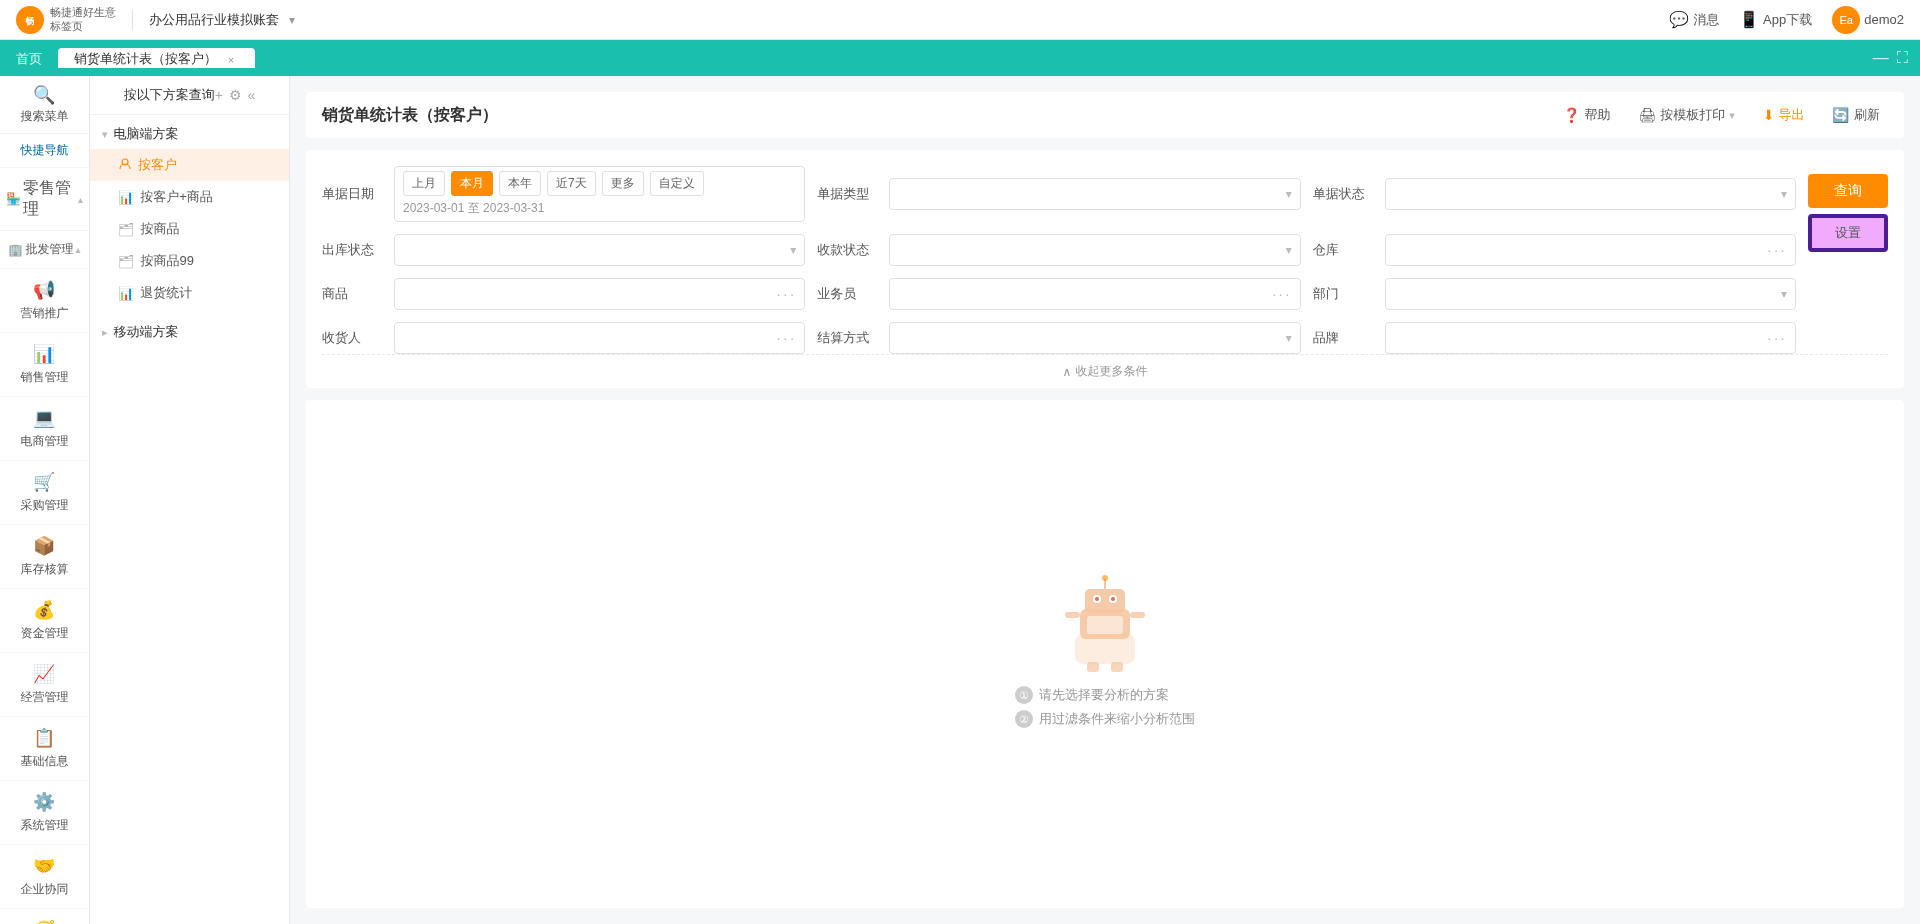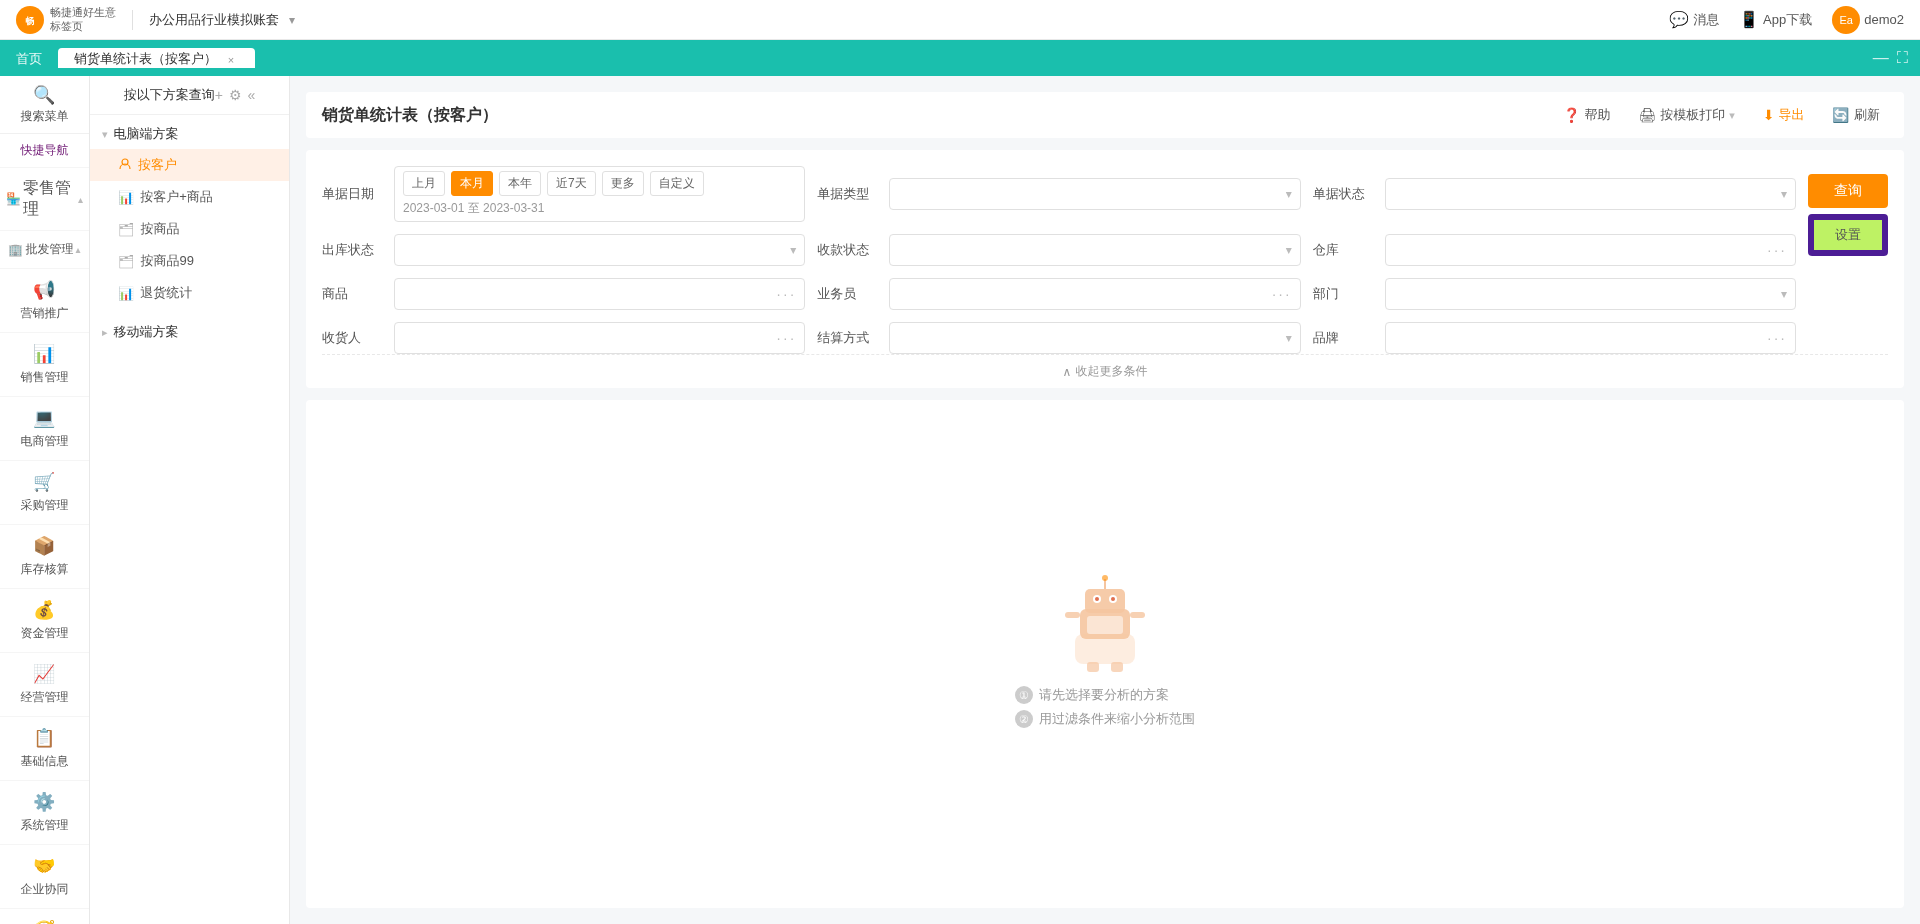--- a/index.html
+++ b/index.html
@@ -313,23 +313,23 @@
       color: #fff;
       border: none;
       padding: 8px 16px;
       border-radius: 4px;
       cursor: pointer;
       font-size: 14px;
       font-weight: 500;
       text-align: center;
     }
     .btn-setting {
-      background: #bef264;
+      background: #f0abfc;
       color: #555;
-      border: 6px solid #4c1d95;
+      border: 4px solid #4c1d95;
       padding: 6px 12px;
       border-radius: 4px;
       cursor: pointer;
       font-size: 13px;
       text-align: center;
     }
 
     .filter-with-btn {
       display: flex;
       gap: 12px;
@@ -433,21 +433,21 @@
 
     
     .nav-label {
       display: flex;
       flex-direction: row;
       align-items: flex-end;
       justify-content: center;
       padding: 8px 4px;
       cursor: pointer;
       font-size: 12px;
-      color: #701a75;
+      color: #0369a1;
       border-bottom: 1px solid #f5f5f5;
     }
   </style>
 </head>
 <body>
 
 <div class="top-header">
   <div class="top-header-left">
     <div class="logo-area">
       <div class="logo-icon">

